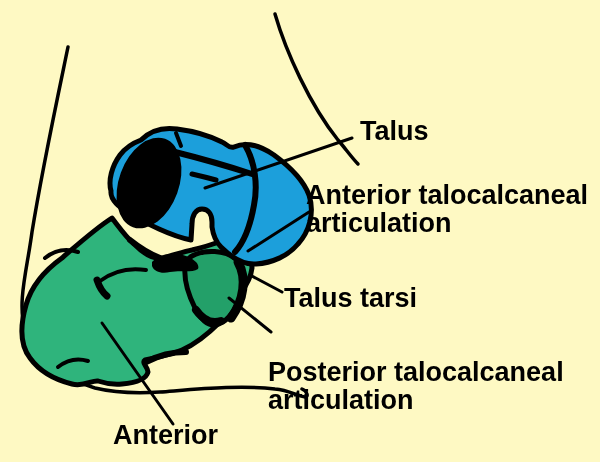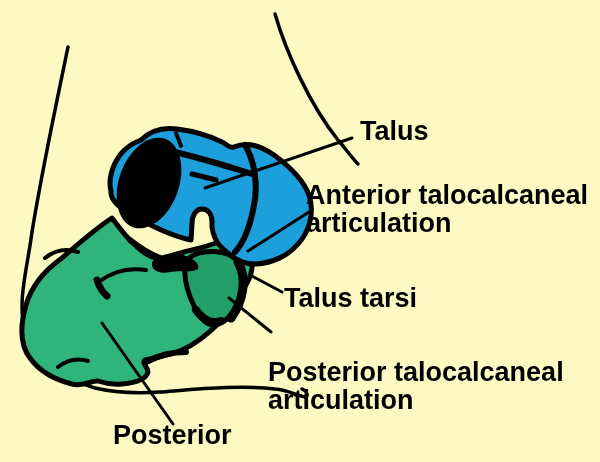--- a/index.html
+++ b/index.html
@@ -93,15 +93,15 @@
     <span>articulation</span>
   </div>
 
   <div class="lbl" style="left:284px; top:284px;">Talus tarsi</div>
 
   <div class="lbl" style="left:268px; top:332px;margin-top:26px;">
     <span>Posterior talocalcaneal</span>
     <span>articulation</span>
   </div>
 
-  <div class="lbl" style="left:113px; top:421px;">Posterior</div>
+  <div class="lbl" style="left:113px; top:421px;">Anterior</div>
 
 </div>
 
 </body></html>

